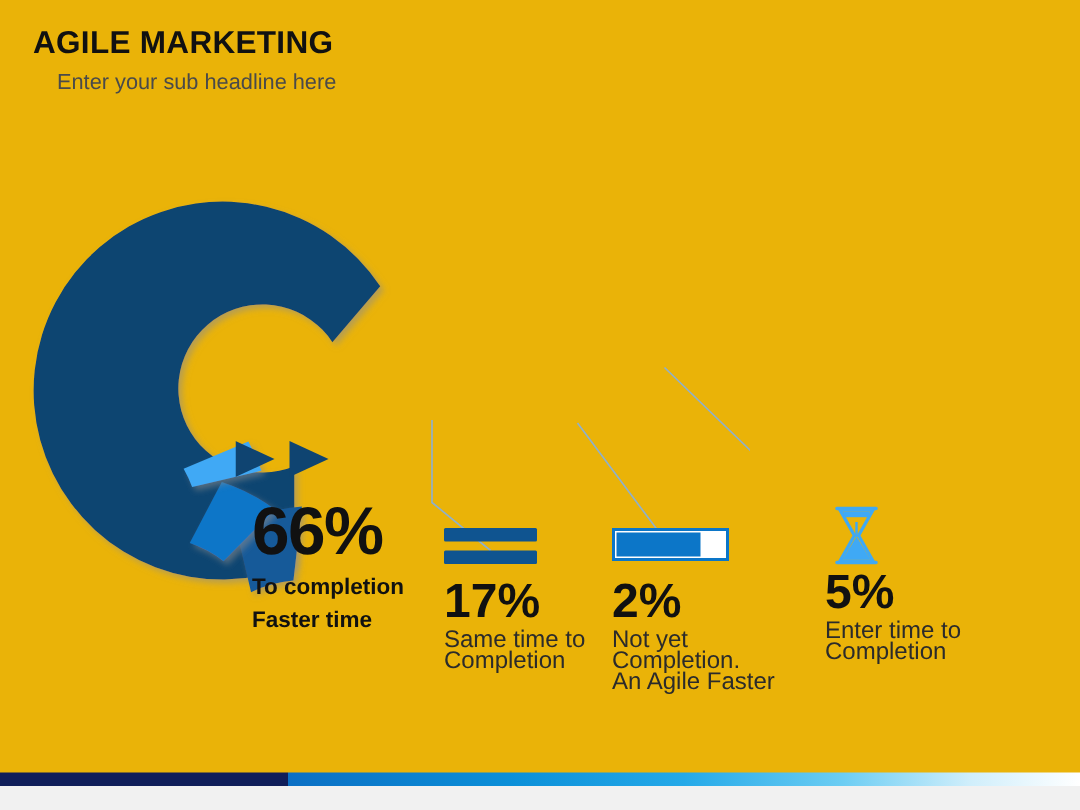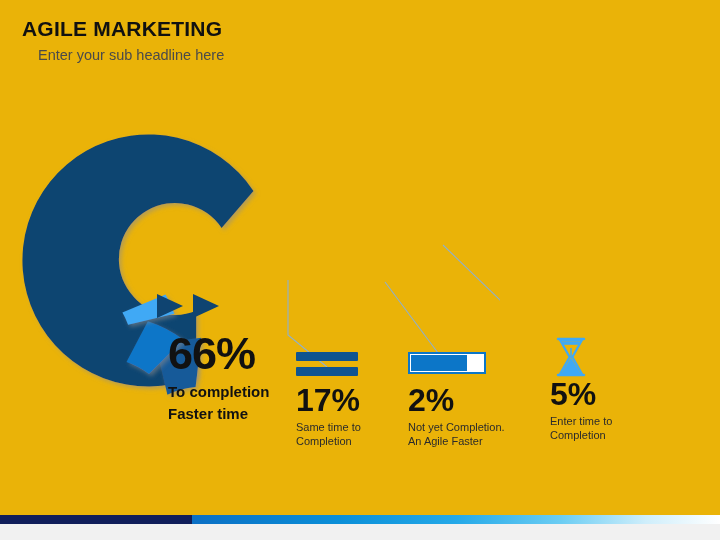--- a/index.html
+++ b/index.html
@@ -98,21 +98,21 @@
     position: relative;
   }
   .stat-value {
     font-size: 32px;
     font-weight: bold;
     color: #111111;
     line-height: 28px;
     margin-top: 2px;
   }
   .stat-caption {
-    font-size: 11px;
+    font-size: 16px;
     color: #2b2b2b;
     line-height: 14px;
     margin-top: 6px;
   }
 
   .stat-a { left: 296px; top: 352px; }
   .stat-b { left: 408px; top: 352px; }
   .stat-c { left: 550px; top: 336px; }
 
   

